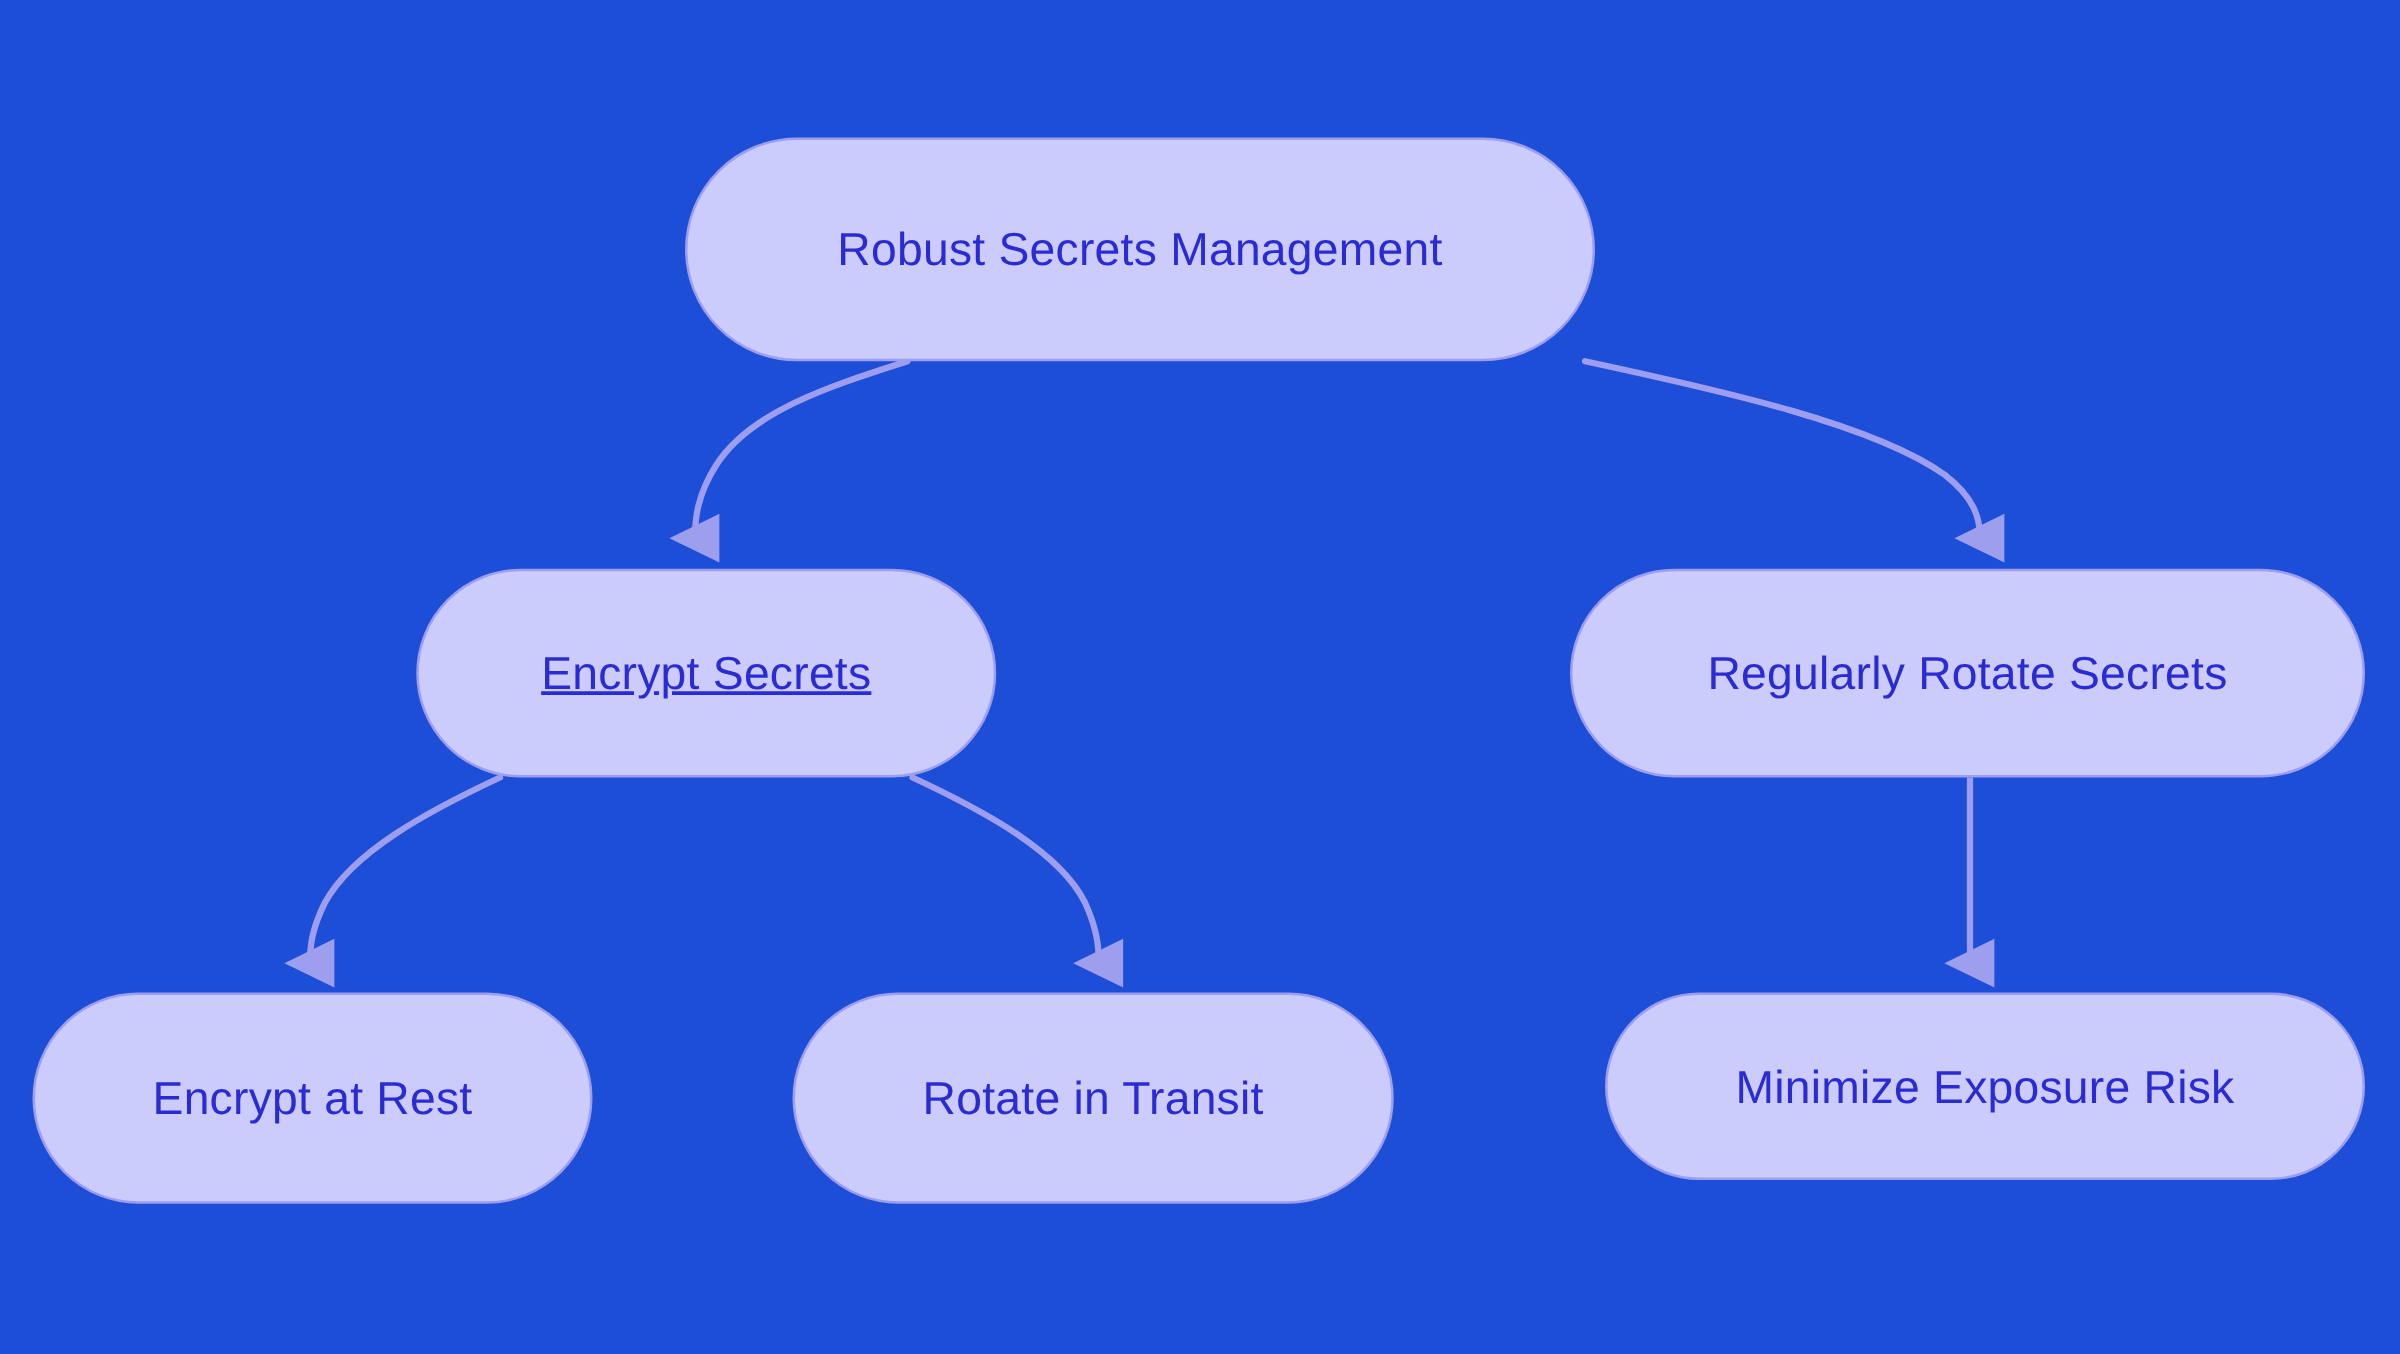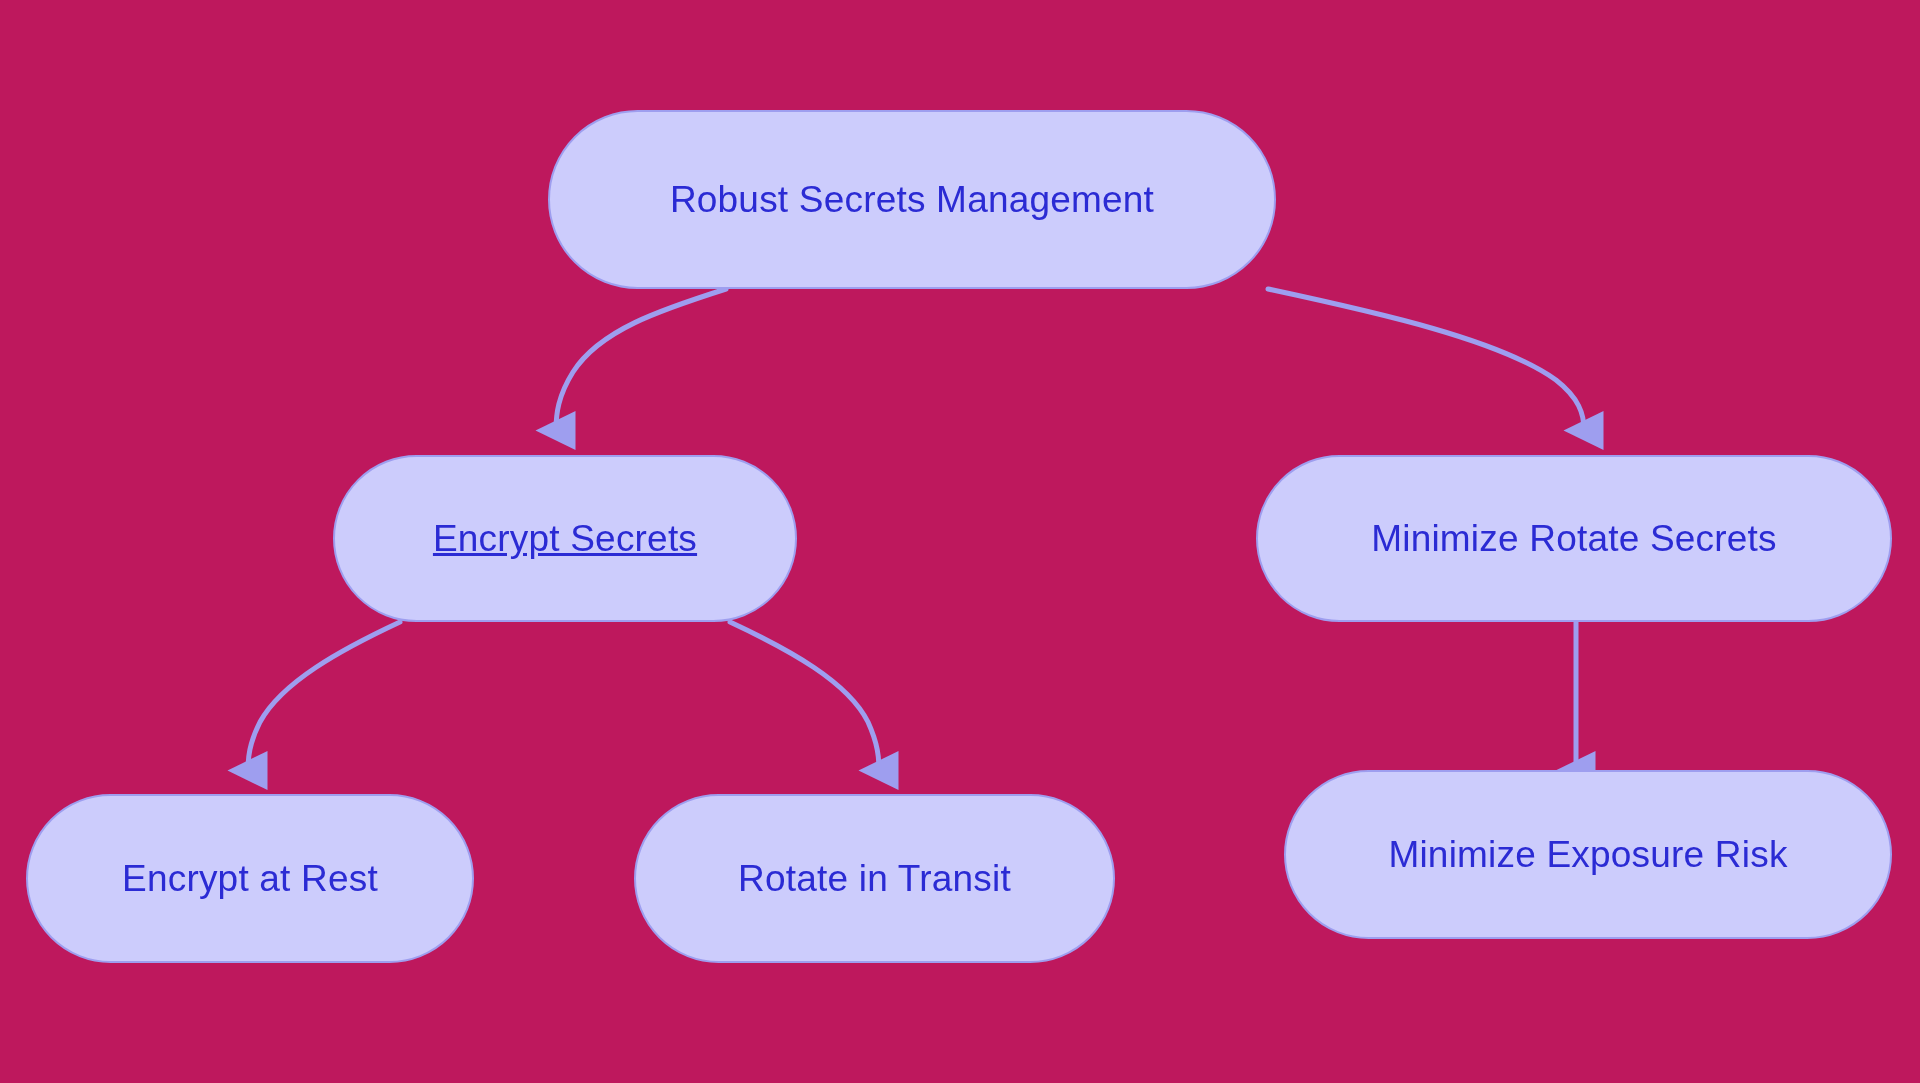--- a/index.html
+++ b/index.html
@@ -4,21 +4,21 @@
 <style>
   html, body {
     margin: 0;
     padding: 0;
     background: #ffffff;
   }
   #canvas {
     position: relative;
     width: 1920px;
     height: 1083px;
-    background: #be185d;
+    background: #1d4ed8;
     overflow: hidden;
     font-family: "Liberation Sans", sans-serif;
   }
   #edge-layer {
     position: absolute;
     left: 0;
     top: 0;
     width: 1920px;
     height: 1083px;
     pointer-events: none;
@@ -71,23 +71,23 @@
     height: 169px;
   }
   #node-encrypt-transit {
     left: 634px;
     top: 794px;
     width: 481px;
     height: 169px;
   }
   #node-minimize-risk {
     left: 1284px;
-    top: 770px;
+    top: 794px;
     width: 608px;
-    height: 169px;
+    height: 150px;
   }
 </style>
 </head>
 <body>
 
 <div id="canvas">
 
   <svg id="edge-layer" viewBox="0 0 1920 1083" width="1920" height="1083" xmlns="http://www.w3.org/2000/svg">
     <defs>
       <marker id="arrowhead" markerWidth="9" markerHeight="9" refX="4.2" refY="4.5" orient="auto" markerUnits="strokeWidth">
@@ -108,21 +108,21 @@
 
   <div class="node" id="node-root">
     <span class="node-label">Robust Secrets Management</span>
   </div>
 
   <div class="node" id="node-encrypt-secrets">
     <span class="node-label">Encrypt Secrets</span>
   </div>
 
   <div class="node" id="node-rotate-secrets">
-    <span class="node-label">Minimize Rotate Secrets</span>
+    <span class="node-label">Regularly Rotate Secrets</span>
   </div>
 
   <div class="node" id="node-encrypt-rest">
     <span class="node-label">Encrypt at Rest</span>
   </div>
 
   <div class="node" id="node-encrypt-transit">
     <span class="node-label">Rotate in Transit</span>
   </div>
 

